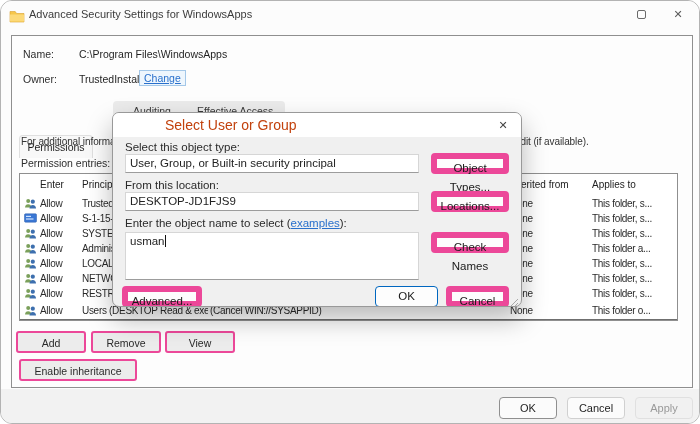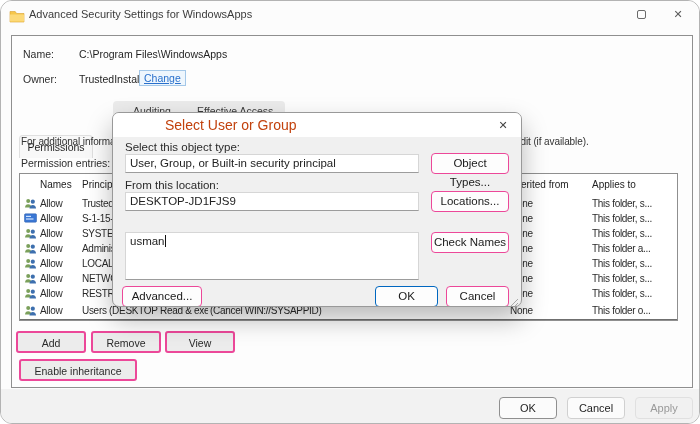--- a/index.html
+++ b/index.html
@@ -47,21 +47,21 @@
   .footer-btn{width:58px;height:22px;top:396px;background:#fbfbfb;border:1px solid #d0d0d0;border-radius:4px;font-size:11px;color:#1f1f1f;text-align:center;line-height:20px;cursor:pointer;}
   .btn-default-main{border-color:#8f8f8f;}
   .btn-disabled{color:#9a9a9a;background:#f1f1f1;border-color:#e0e0e0;cursor:default;}
   
   .dialog{left:111px;top:111px;width:410px;height:195px;background:#f0f0f0;border:1px solid #999;border-radius:7px;box-shadow:0 12px 26px rgba(0,0,0,.28);overflow:hidden;}
   .dlg-titlebar{left:0;top:0;width:100%;height:24px;background:#ffffff;}
   .dlg-title{left:12px;top:0;height:24px;line-height:24px;font-size:14px;color:#c2410c;white-space:nowrap;margin-left:40px;}
   .dlg-close{right:8px;top:2px;width:20px;height:20px;text-align:center;line-height:20px;font-size:11px;color:#444;cursor:pointer;}
   .dlg-lbl{font-size:11.5px;color:#2a2a2a;white-space:nowrap;}
   .dlg-field{background:#ffffff;border:1px solid #d6d6d6;border-bottom:1px solid #9c9c9c;font-size:11.5px;color:#222;line-height:17px;padding-left:4px;white-space:nowrap;overflow:hidden;}
-  .dlg-btn{background:#fdfdfd;border:1px solid #ec4899;border-radius:4px;font-size:11.5px;color:#1a1a1a;text-align:center;line-height:19px;cursor:pointer;}
+  .dlg-btn{background:#fdfdfd;border:6px solid #ec4899;border-radius:4px;font-size:11.5px;color:#1a1a1a;text-align:center;line-height:19px;cursor:pointer;}
   .dlg-btn-default{border:1px solid #0067c0;}
   .dlg-textarea{left:12px;top:119px;width:294px;height:48px;background:#ffffff;border:1px solid #d6d6d6;border-bottom:1px solid #9c9c9c;font-size:11.5px;padding:2px 4px;}
   .caret{display:inline-block;width:1px;height:12px;background:#111;vertical-align:-2px;}
   .grip{right:2px;bottom:2px;width:10px;height:10px;}
   .bottom-strip{left:0;top:388px;width:698px;height:34px;background:#f2f2f2;border-radius:0 0 8px 8px;}
 </style>
 </head>
 <body>
 
 <div id="win">
@@ -90,21 +90,21 @@
   <div class="abs tab-strip">
     <span class="abs tab-inactive" style="left:20px;">Auditing</span>
     <span class="abs tab-inactive" style="left:84px;">Effective Access</span>
   </div>
 
   <div class="abs info-line">For additional information, double-click a permission entry. To modify a permission entry, select the entry and click Edit (if available).</div>
   <span class="abs lbl entries-lbl">Permission entries:</span>
 
   <div class="abs ptable">
     <div class="thead">
-      <span class="cell c-type">Names</span>
+      <span class="cell c-type">Enter</span>
       <span class="cell c-principal">Principal</span>
       <span class="cell c-access">Access</span>
       <span class="cell c-inherited" style="left:487px;width:70px;">Inherited from</span>
       <span class="cell c-applies">Applies to</span>
     </div>
 
     <div class="trow" style="top:23px;">
       <span class="cicon"><svg width="13" height="11" viewBox="0 0 13 11">
             <circle cx="4.2" cy="3" r="2" fill="#7ba05b"></circle>
             <path d="M1 9.5c0-2.1 1.4-3.3 3.2-3.3s3.2 1.2 3.2 3.3z" fill="#7ba05b"></path>
@@ -241,20 +241,21 @@
     </div>
 
     <span class="abs dlg-lbl" style="left:12px;top:28px;">Select this object type:</span>
     <div class="abs dlg-field" style="left:12px;top:41px;width:294px;height:19px;">User, Group, or Built-in security principal</div>
     <div class="abs dlg-btn" style="left:318px;top:40px;width:78px;height:21px;">Object Types...</div>
 
     <span class="abs dlg-lbl" style="left:12px;top:66px;">From this location:</span>
     <div class="abs dlg-field" style="left:12px;top:79px;width:294px;height:19px;">DESKTOP-JD1FJS9</div>
     <div class="abs dlg-btn" style="left:318px;top:78px;width:78px;height:21px;">Locations...</div>
 
+    <span class="abs dlg-lbl" style="left:12px;top:104px;"><span>Enter the object name to select (</span><span class="link">examples</span><span>):</span></span>
     <div class="abs dlg-textarea"><span>usman</span><span class="caret"></span></div>
     <div class="abs dlg-btn" style="left:318px;top:119px;width:78px;height:21px;">Check Names</div>
 
     <div class="abs dlg-btn" style="left:9px;top:173px;width:80px;height:21px;">Advanced...</div>
     <div class="abs dlg-btn dlg-btn-default" style="left:262px;top:173px;width:63px;height:21px;">OK</div>
     <div class="abs dlg-btn" style="left:333px;top:173px;width:63px;height:21px;">Cancel</div>
 
     <span class="abs grip"><svg width="10" height="10">
           <path d="M9 1L1 9M9 5L5 9" stroke="#a8a8a8" stroke-width="1" fill="none"></path>
         </svg></span>

